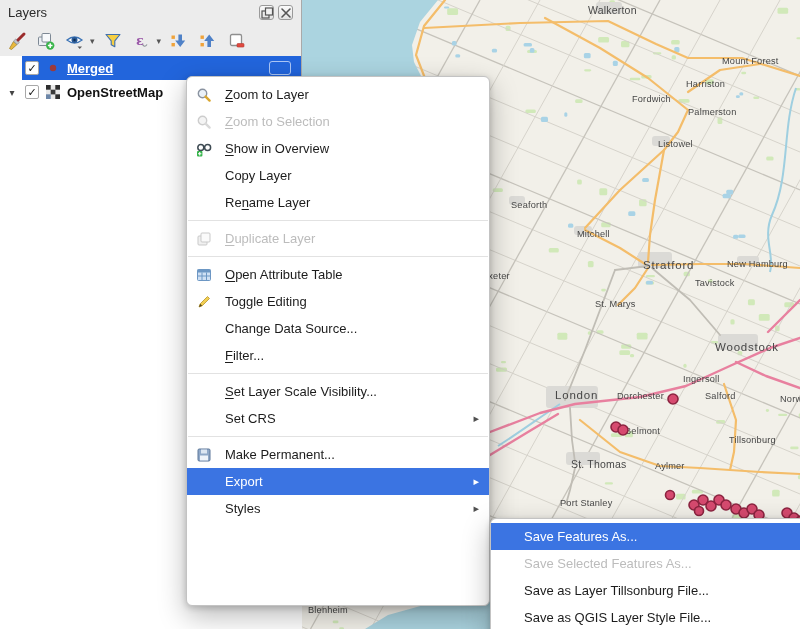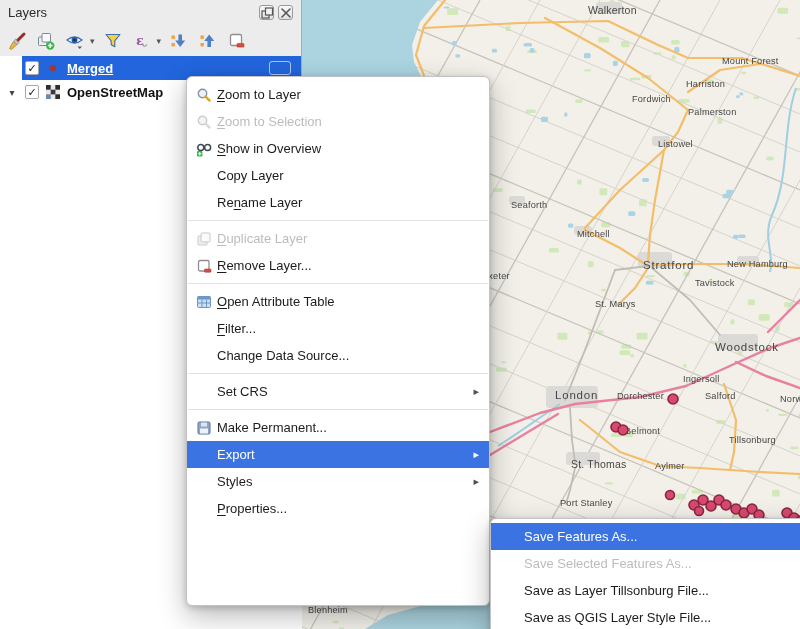--- a/index.html
+++ b/index.html
@@ -32,21 +32,21 @@
        align-items:center;justify-content:center;font-size:11px;color:#111;box-sizing:border-box;}
   .lname-sel{color:#fff;text-decoration:underline;text-align:right;}
   .sel-indicator{position:absolute;right:10px;top:5px;width:20px;height:12px;border:1.5px solid rgba(195,215,250,.85);
                  border-radius:3px;z-index:1;}
 
   
   .menu{position:absolute;background:#ffffff;border:1px solid #c3c3c3;border-radius:6px;
         box-shadow:0 10px 28px rgba(0,0,0,.28), 0 2px 6px rgba(0,0,0,.18);padding:4px 0;box-sizing:border-box;z-index:10;}
   #ctx{left:186px;top:76px;width:304px;height:530px;}
   #sub{left:490px;top:518px;width:332px;height:130px;z-index:11;}
-  .mi{height:27px;display:flex;align-items:center;gap:4px;padding:0 10px 0 8px;font-size:13px;color:#1c1c1c;white-space:nowrap;}
+  .mi{height:27px;display:flex;align-items:center;gap:12px;padding:0 10px 0 8px;font-size:13px;color:#1c1c1c;white-space:nowrap;}
   #sub .mi{height:27px;padding-left:33px;}
   .mi .ic{width:18px;height:16px;display:flex;align-items:center;justify-content:center;flex:none;}
   .mi.disabled{color:#bcbcbc;}
   .mi.hl{background:#3b74e2;color:#ffffff;text-align:right;}
   .mi .arrow{margin-left:auto;font-size:11px;color:#505050;}
   .mi.hl .arrow{color:#fff;}
   .sep{height:1px;background:#e2e2e2;margin:4px 1px;}
   u{text-underline-offset:2px;}
 </style>
 </head>
@@ -486,51 +486,55 @@
       <div class="sep"></div>
       <div class="mi disabled">
         <span class="ic">
           <svg width="16" height="16" viewBox="0 0 16 16" xmlns="http://www.w3.org/2000/svg">
             <rect x="2" y="5" width="9" height="9" rx="1" fill="#f0f0f0" stroke="#c9c9c9"></rect>
             <rect x="5" y="2" width="9" height="9" rx="1" fill="#fafafa" stroke="#c9c9c9"></rect>
           </svg>
         </span>
         <span><u>D</u>uplicate Layer</span>
       </div>
-      <div class="mi">
-        <span class="ic">
-          <svg width="16" height="16" viewBox="0 0 16 16" xmlns="http://www.w3.org/2000/svg">
-            <rect x="2.5" y="2.5" width="10.5" height="10.5" rx="1.5" fill="#fff" stroke="#8f8f8f" stroke-width="1.3"></rect>
-            <rect x="8.5" y="11" width="6.5" height="3.2" rx="0.8" fill="#e0493f" stroke="#b23730" stroke-width="0.6"></rect>
-          </svg>
-        </span>
-        <span><u>R</u>emove Layer...</span>
-      </div>
       <div class="sep"></div>
       <div class="mi">
         <span class="ic">
           <svg width="16" height="16" viewBox="0 0 16 16" xmlns="http://www.w3.org/2000/svg">
             <rect x="1.5" y="2.5" width="13" height="11" rx="1" fill="#cfe0f4" stroke="#6d97c4"></rect>
             <rect x="1.5" y="2.5" width="13" height="3" fill="#6d97c4"></rect>
             <line x1="6" y1="5.5" x2="6" y2="13.5" stroke="#6d97c4"></line>
             <line x1="10.5" y1="5.5" x2="10.5" y2="13.5" stroke="#6d97c4"></line>
             <line x1="1.5" y1="9" x2="14.5" y2="9" stroke="#6d97c4"></line>
           </svg>
         </span>
         <span><u>O</u>pen Attribute Table</span>
       </div>
       <div class="mi">
+        <span class="ic">
+          <svg width="16" height="16" viewBox="0 0 16 16" xmlns="http://www.w3.org/2000/svg">
+            <path d="M3,13 L4.2,9.8 L11.5,2.5 L13.5,4.5 L6.2,11.8 Z" fill="#f2cf52" stroke="#b9952c" stroke-width="0.8"></path>
+            <path d="M3,13 L4.2,9.8 L6.2,11.8 Z" fill="#5a4a1e"></path>
+          </svg>
+        </span>
+        <span>Toggle Editing</span>
+      </div>
+      <div class="mi">
+        <span class="ic"></span>
+        <span>Change Data Source...</span>
+      </div>
+      <div class="mi">
         <span class="ic"></span>
         <span><u>F</u>ilter...</span>
       </div>
-      <div class="mi">
-        <span class="ic"></span>
-        <span>Change Data Source...</span>
-      </div>
       <div class="sep"></div>
+      <div class="mi">
+        <span class="ic"></span>
+        <span><u>S</u>et Layer Scale Visibility...</span>
+      </div>
       <div class="mi">
         <span class="ic"></span>
         <span>Set CRS</span>
         <span class="arrow">▸</span>
       </div>
       <div class="sep"></div>
       <div class="mi">
         <span class="ic">
           <svg width="16" height="16" viewBox="0 0 16 16" xmlns="http://www.w3.org/2000/svg">
             <rect x="2" y="2" width="12" height="12" rx="1.2" fill="#8fa8c8" stroke="#5c7799"></rect>
@@ -542,24 +546,20 @@
       </div>
       <div class="mi hl">
         <span class="ic"></span>
         <span>Export</span>
         <span class="arrow">▸</span>
       </div>
       <div class="mi">
         <span class="ic"></span>
         <span>Styles</span>
         <span class="arrow">▸</span>
-      </div>
-      <div class="mi">
-        <span class="ic"></span>
-        <span><u>P</u>roperties...</span>
       </div>
     </div>
   <div class="menu" id="sub">
       <div class="mi hl">
         <span>Save Features As...</span>
       </div>
       <div class="mi disabled">
         <span>Save Selected Features As...</span>
       </div>
       <div class="mi">

